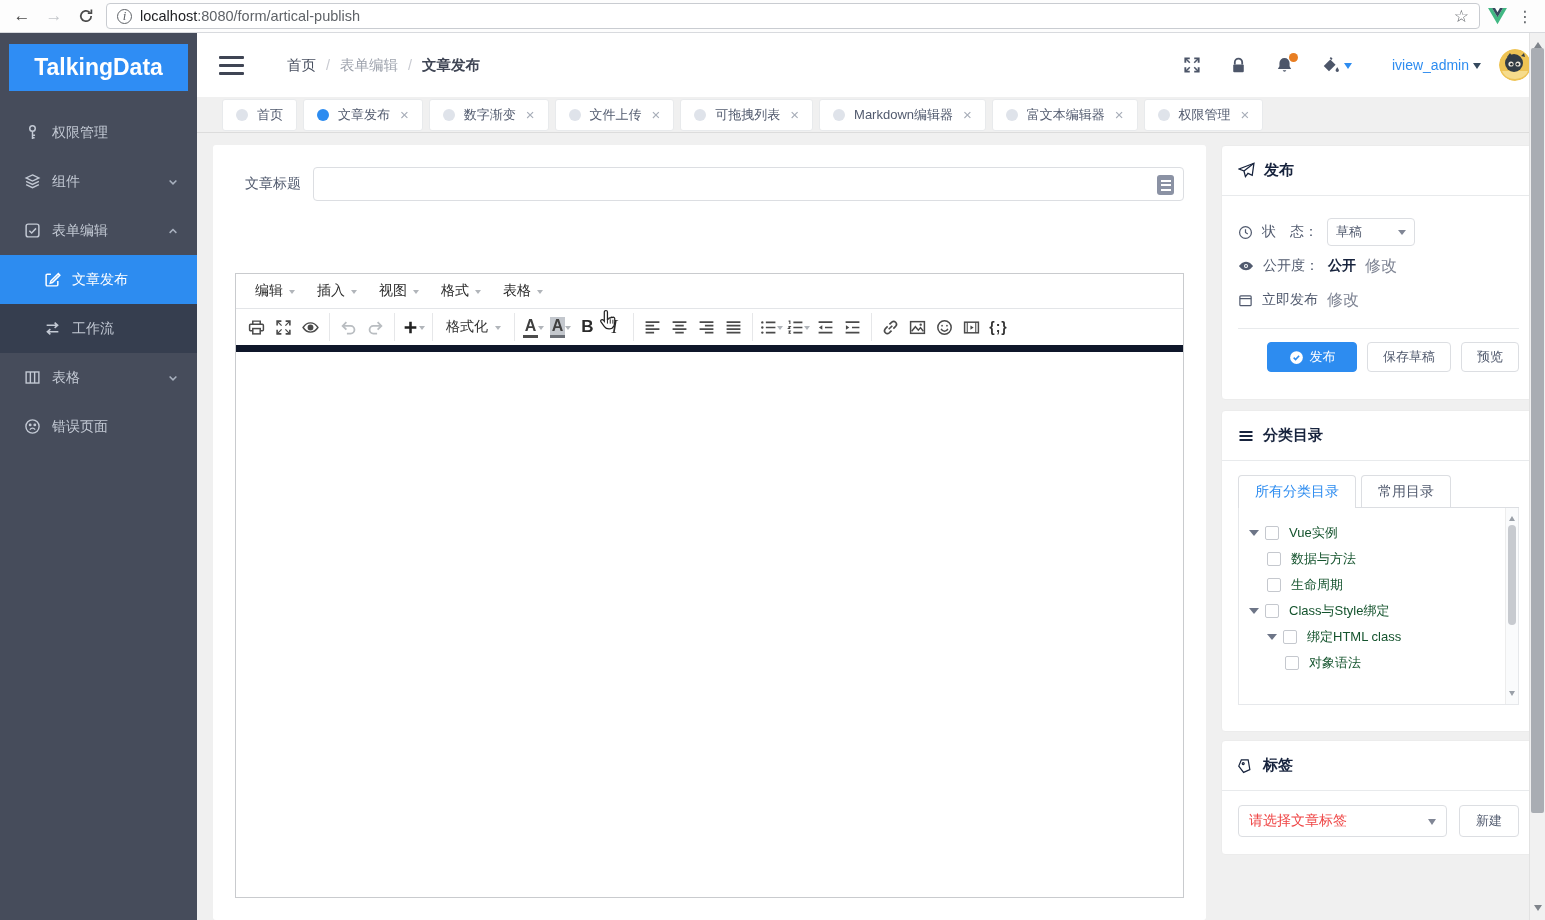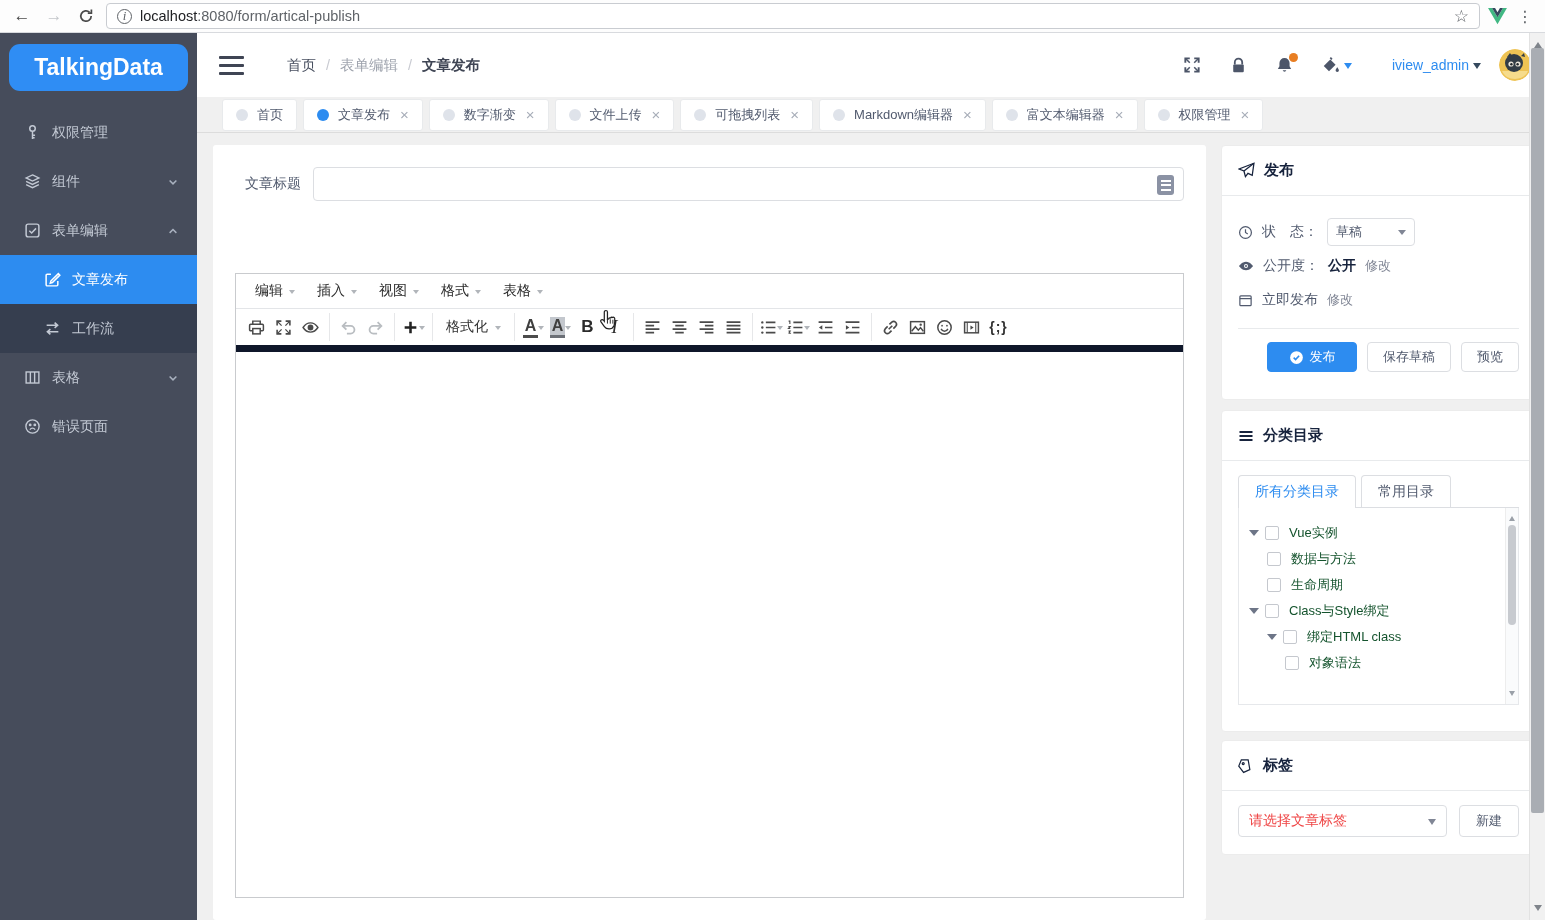--- a/index.html
+++ b/index.html
@@ -14,21 +14,21 @@
 .url-bar{flex:1;height:26px;background:#fff;border:1px solid #c9ccd1;border-radius:4px;display:flex;align-items:center;padding:0 10px;gap:8px}
 .url-info{color:#5f6368;font-size:13px;border:1.4px solid #5f6368;border-radius:50%;width:15px;height:15px;display:flex;align-items:center;justify-content:center;font-family:"Liberation Serif",serif;font-style:italic}
 .url-text{font-size:14.5px;color:#202124}
 .url-text .rest{color:#5f6368}
 .star{margin-left:auto;color:#5f6368;font-size:17px}
 .kebab{color:#5f6368;font-size:16px;letter-spacing:0;width:20px;text-align:center}
 
 
 .app{display:flex;height:887px}
 .sidebar{width:197px;background:#464c5b;flex-shrink:0;display:flex;flex-direction:column}
-.logo{margin:11px 9px 0;height:47px;background:#2f8df4;border-radius:11px;color:#fff;font-weight:bold;font-size:23px;display:flex;align-items:center;justify-content:center}
+.logo{margin:11px 9px 0;height:47px;background:#2f8df4;border-radius:0;color:#fff;font-weight:bold;font-size:23px;display:flex;align-items:center;justify-content:center}
 .menu{margin-top:17px}
 .m-item{height:49px;display:flex;align-items:center;padding:0 18px 0 24px;color:#c3c9d4;font-size:14px;gap:11px;cursor:pointer}
 .m-item .chev{margin-left:auto;color:#a9b1bf}
 .submenu{background:#363e4f}
 .submenu .m-item{padding-left:44px}
 .m-item.active{background:#2d8cf0;color:#fff}
 .m-ico{width:17px;height:17px;flex-shrink:0}
 
 .main-col{flex:1;display:flex;flex-direction:column;min-width:0}
 
@@ -83,21 +83,21 @@
 
 
 .right-col{width:315px;flex-shrink:0;display:flex;flex-direction:column}
 .panel{background:#fff;border:1px solid #ececec;border-radius:4px}
 .panel-hd{height:50px;display:flex;align-items:center;padding:0 16px;gap:9px;border-bottom:1px solid #e8eaec;font-size:15px;font-weight:bold;color:#17233d}
 .p-body{padding:22px 16px 0}
 .p-row{display:flex;align-items:center;height:28px;margin-bottom:6px;font-size:14px;color:#515a6e;gap:9px}
 .sel{width:88px;height:28px;border:1px solid #dcdee2;border-radius:4px;display:flex;align-items:center;justify-content:space-between;padding:0 8px;font-size:13px;color:#515a6e;cursor:pointer}
 .sel .sc{width:0;height:0;border:4px solid transparent;border-top:5.5px solid #808695;margin-top:5px}
 .bold-val{font-weight:bold;color:#17233d}
-.edit-link{color:#808695;font-size:13px;cursor:pointer}
+.edit-link{color:#808695;font-size:16px;cursor:pointer}
 .p-div{border-top:1px solid #e8eaec;margin:14px 16px 0}
 .btn-row{display:flex;justify-content:flex-end;gap:10px;padding:13px 16px 16px}
 .btn{height:30px;border-radius:4px;font-size:13px;display:inline-flex;align-items:center;justify-content:center;cursor:pointer;background:#fff;border:1px solid #dcdee2;color:#515a6e;padding:0 15px}
 .btn-primary{background:#2d8cf0;border-color:#2d8cf0;color:#fff;width:90px;gap:6px;padding:0}
 .cat-body{padding:14px 16px 16px}
 .cat-tabs{display:flex;position:relative}
 .cat-tabs:after{content:"";position:absolute;left:0;right:0;bottom:0;height:1px;background:#dcdee2}
 .cat-tab{height:33px;padding:0 16px;display:flex;align-items:center;border:1px solid #dcdee2;border-bottom:none;border-radius:4px 4px 0 0;font-size:14px;background:#fff;margin-right:5px;color:#515a6e;cursor:pointer;position:relative}
 .cat-tab.active{color:#2d8cf0;z-index:2}
 .cat-tab.active:after{content:"";position:absolute;left:0;right:0;bottom:-1px;height:1px;background:#fff}

